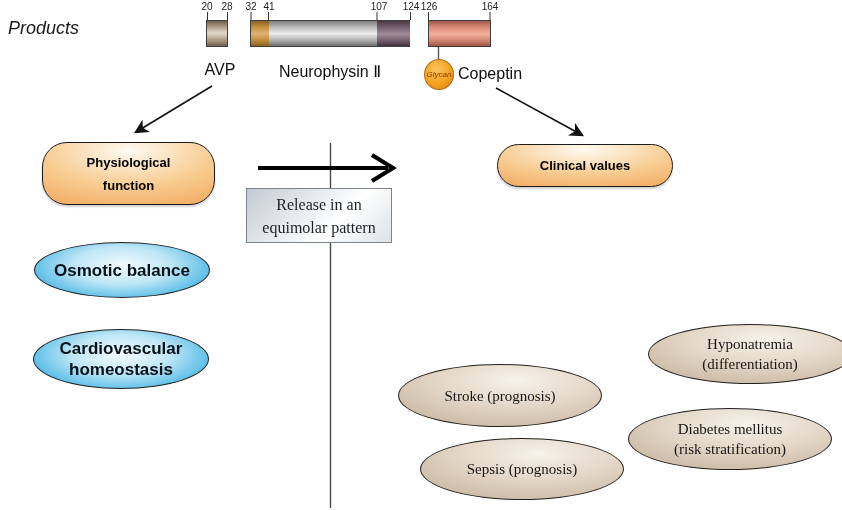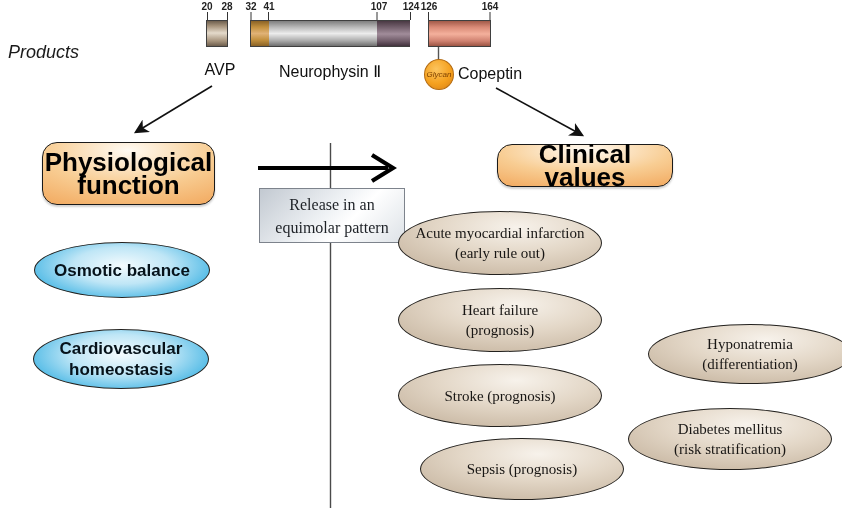--- a/index.html
+++ b/index.html
@@ -5,22 +5,22 @@
   html,body{margin:0;padding:0;background:#ffffff;}
   #fig{
     position:relative;width:842px;height:510px;background:#ffffff;overflow:hidden;
     font-family:"Liberation Sans",sans-serif;color:#111;
   }
   .abs{position:absolute;}
   .ml{white-space:pre-line;}
   .center{display:flex;align-items:center;justify-content:center;text-align:center;}
 
   
-  .products-label{left:8px;top:18px;font-style:italic;font-size:18px;color:#1a1a1a;margin-top:24px;}
-  .tick{top:1px;font-size:10px;color:#222;transform:translateX(-50%);font-weight:bold;}
+  .products-label{left:8px;top:18px;font-style:italic;font-size:18px;color:#1a1a1a;}
+  .tick{top:1px;font-size:10px;color:#222;transform:translateX(-50%);}
   .bar{top:20px;height:27px;border:1px solid #3f3f3f;box-sizing:border-box;}
   .bar-avp{left:206px;width:22px;
     background:linear-gradient(180deg,#6e5f4e 0%,#a6937c 20%,#e4dacb 48%,#a6937c 80%,#6e5f4e 100%);}
   .seg{position:absolute;top:0;bottom:0;}
   .bar-neuro{left:250px;width:160px;background:#cfcfcf;}
   .seg-orange{left:0;width:18px;
     background:linear-gradient(180deg,#8a6226 0%,#c3913f 25%,#e0b276 50%,#c3913f 75%,#8a6226 100%);}
   .seg-gray{left:18px;width:108px;
     background:linear-gradient(180deg,#7e7e7e 0%,#b9b9b9 25%,#ececec 50%,#adadad 78%,#6f6f6f 100%);}
   .seg-purple{left:126px;width:33px;
@@ -30,33 +30,33 @@
   .peptide-label{font-size:16px;color:#101010;}
   .glycan{
     left:424px;top:59px;width:30px;height:31px;border-radius:50%;
     border:1.4px solid #b36a10;box-sizing:border-box;
     background:radial-gradient(circle at 40% 32%,#fcc45e 0%,#f5a11f 55%,#d97f12 100%);
   }
   .glycan span{font-style:italic;font-size:8px;color:#7b3f00;text-align:right;}
 
   
   .orange-box{
-    border:1.6px solid #1a1a1a;border-radius:15px;box-sizing:border-box;
+    border:1.6px solid #1a1a1a;border-radius:25px;box-sizing:border-box;
     background:radial-gradient(ellipse 130% 150% at 50% 12%,#fffaf2 0%,#f8cd93 38%,#f09c4c 82%,#ed9240 100%);
-    font-weight:bold;font-size:26px;line-height:23px;color:#000;
+    font-weight:bold;font-size:13px;line-height:23px;color:#000;
     box-shadow:0 2px 2px rgba(0,0,0,0.18);
   }
   .box-phys{left:42px;top:142px;width:173px;height:63px;}
   .box-clin{left:497px;top:144px;width:176px;height:43px;}
 
   .release-box{
     left:246px;top:188px;width:146px;height:55px;
     border:1.3px solid #7d838c;box-sizing:border-box;
     background:linear-gradient(135deg,#c2c9d1 0%,#eef1f4 45%,#ffffff 62%,#dde2e7 100%);
-    font-family:"Liberation Serif",serif;font-size:16px;line-height:23px;color:#1d2126;margin-left:13px;
+    font-family:"Liberation Serif",serif;font-size:16px;line-height:23px;color:#1d2126;
   }
 
   
   .ellipse{border-radius:50%;box-sizing:border-box;border:1.6px solid #23211e;}
   .blue{
     background:radial-gradient(ellipse 70% 85% at 50% 42%,#f4fbfe 0%,#bfe6f6 40%,#5fc0e8 72%,#2fa8dc 100%);
     font-weight:bold;font-size:17px;line-height:21px;color:#06121a;
   }
   .tan{
     background:radial-gradient(ellipse 85% 95% at 58% 25%,#f7f2eb 0%,#e3d7c7 45%,#c2b09a 100%);
@@ -140,24 +140,20 @@
   <div class="abs orange-box box-phys center ml">Physiological
 function</div>
   <div class="abs ellipse blue el-osmotic center ml">Osmotic balance</div>
   <div class="abs ellipse blue el-cardio center ml">Cardiovascular
 homeostasis</div>
 
   <div class="abs release-box center ml">Release in an
 equimolar pattern</div>
 
   <div class="abs orange-box box-clin center">Clinical values</div>
-  <div class="abs ellipse tan el-ami center ml">Acute myocardial infarction
-(early rule out)</div>
-  <div class="abs ellipse tan el-heart center ml">Heart failure
-(prognosis)</div>
   <div class="abs ellipse tan el-stroke center ml">Stroke (prognosis)</div>
   <div class="abs ellipse tan el-sepsis center ml">Sepsis (prognosis)</div>
   <div class="abs ellipse tan el-hypo center ml">Hyponatremia
 (differentiation)</div>
   <div class="abs ellipse tan el-mell center ml">Diabetes mellitus
 (risk stratification)</div>
 
 </div>
 
 </body></html>

